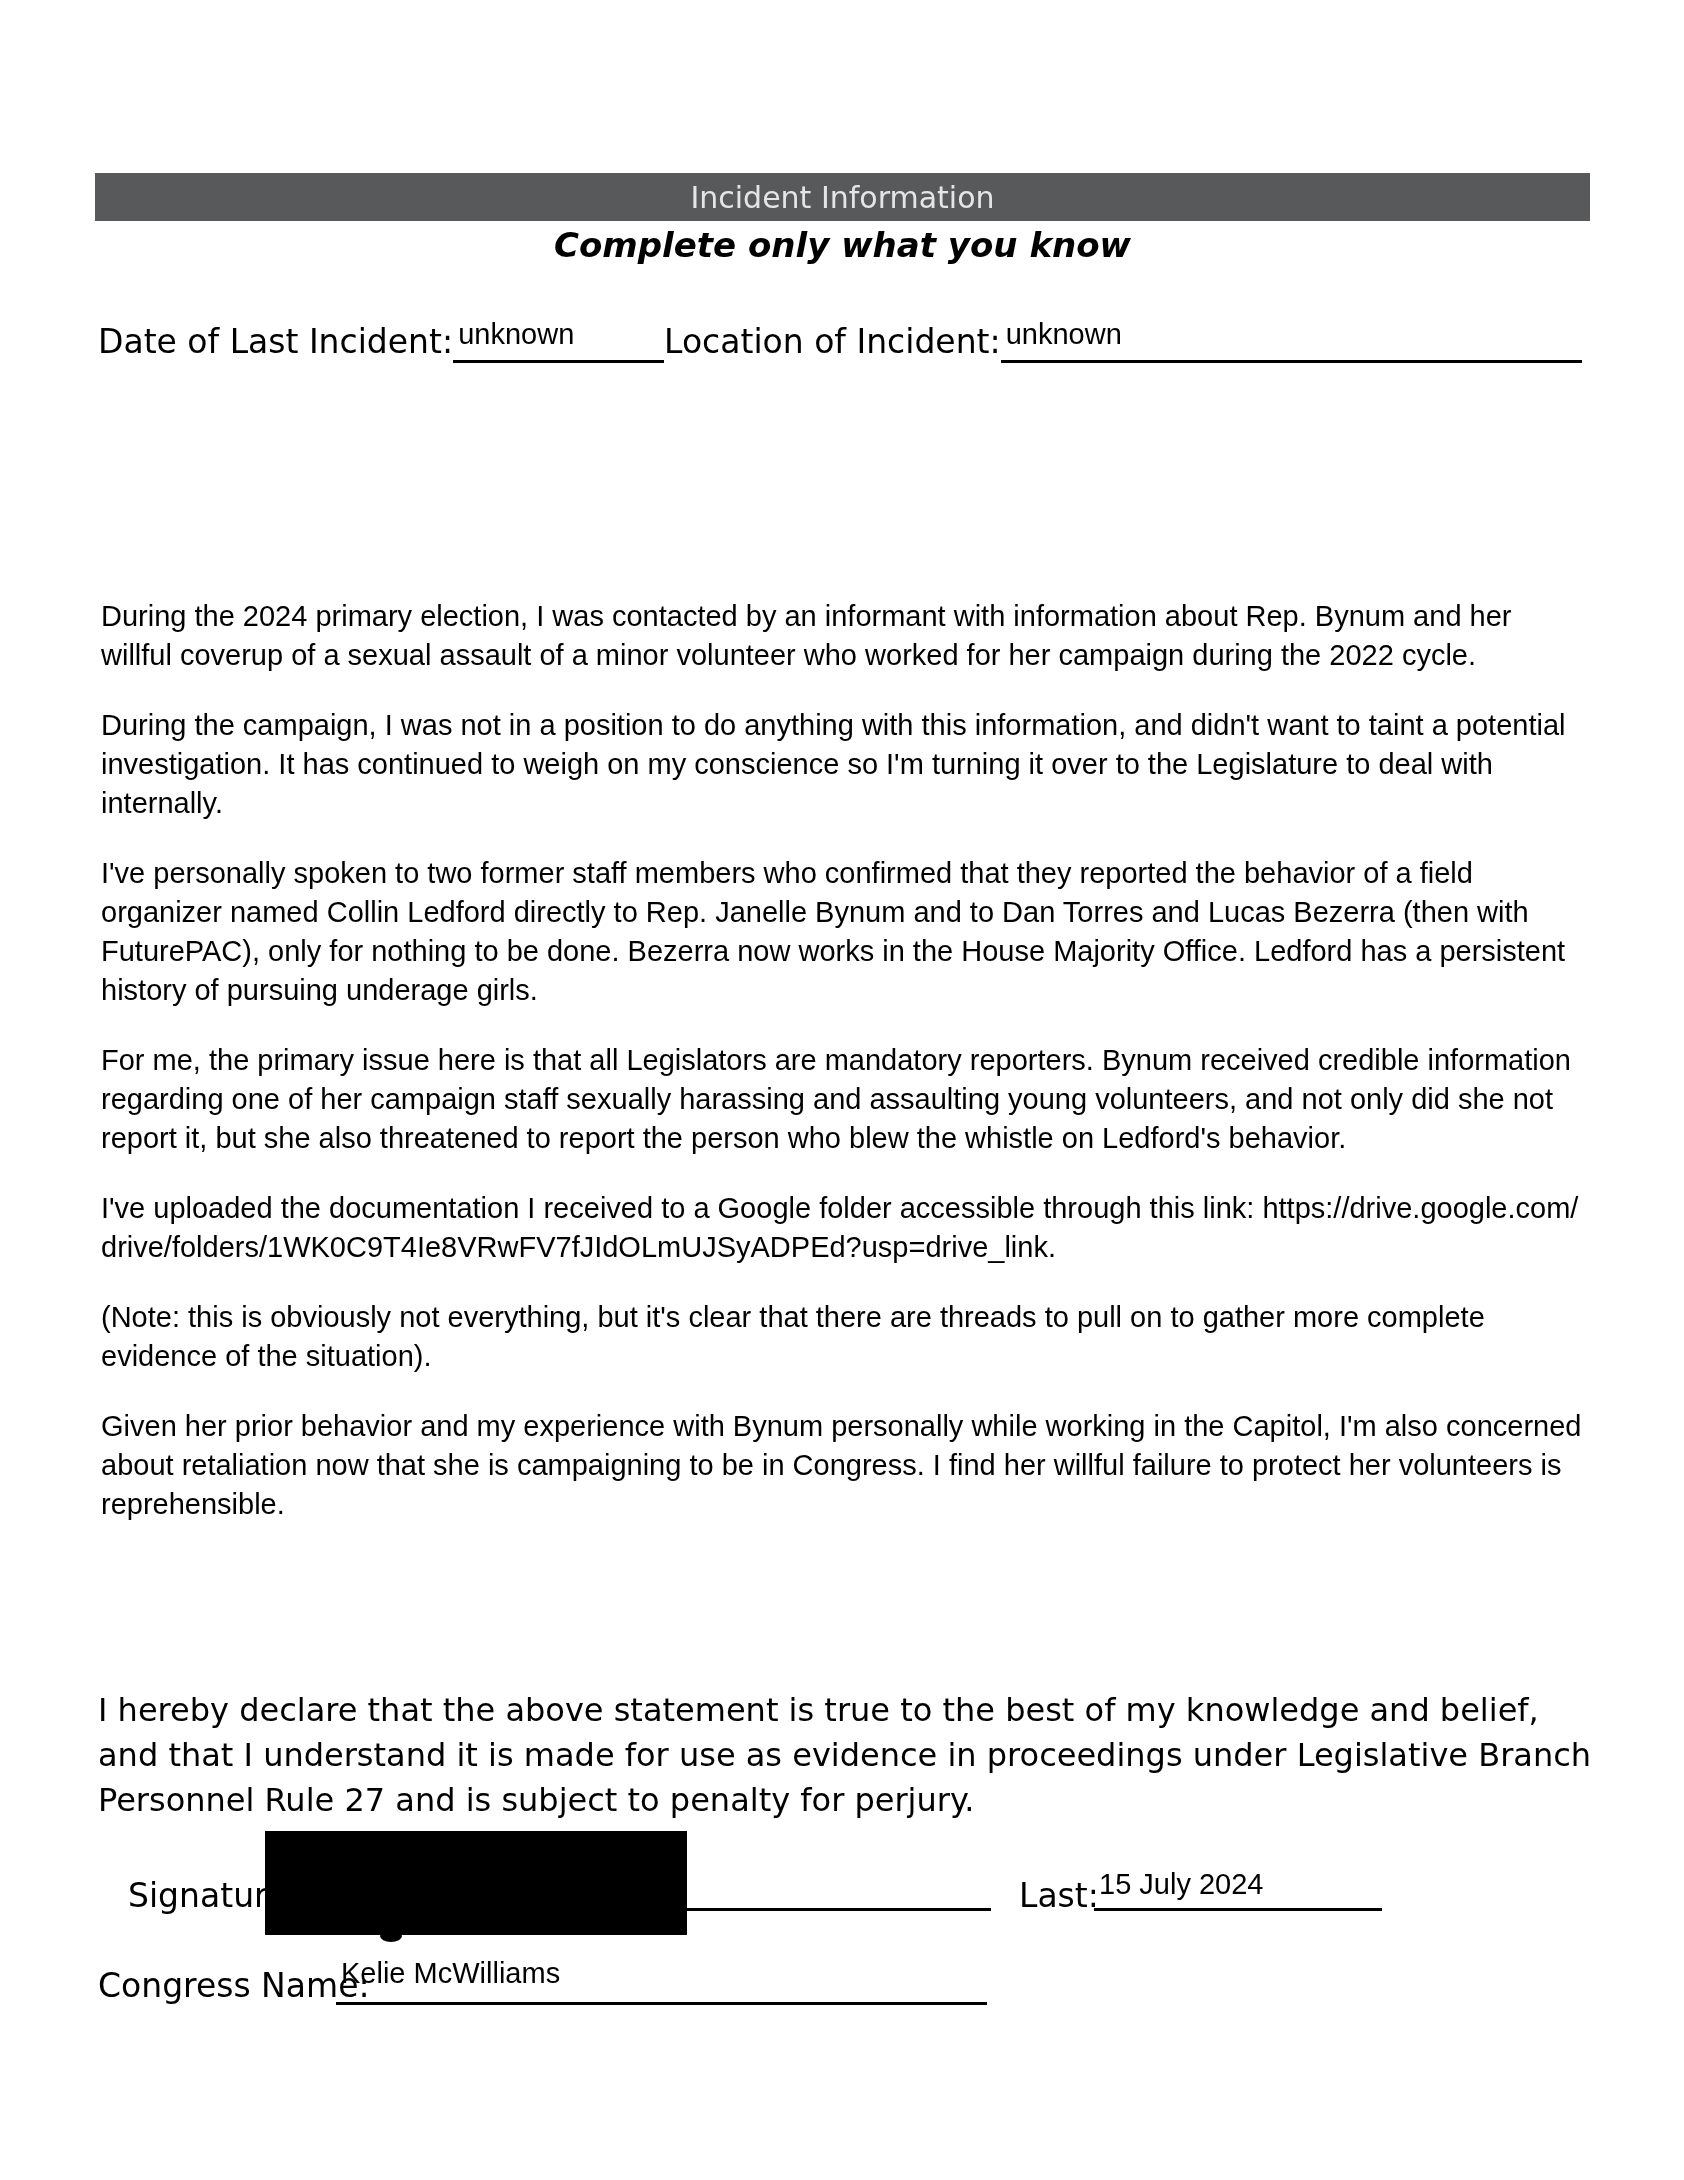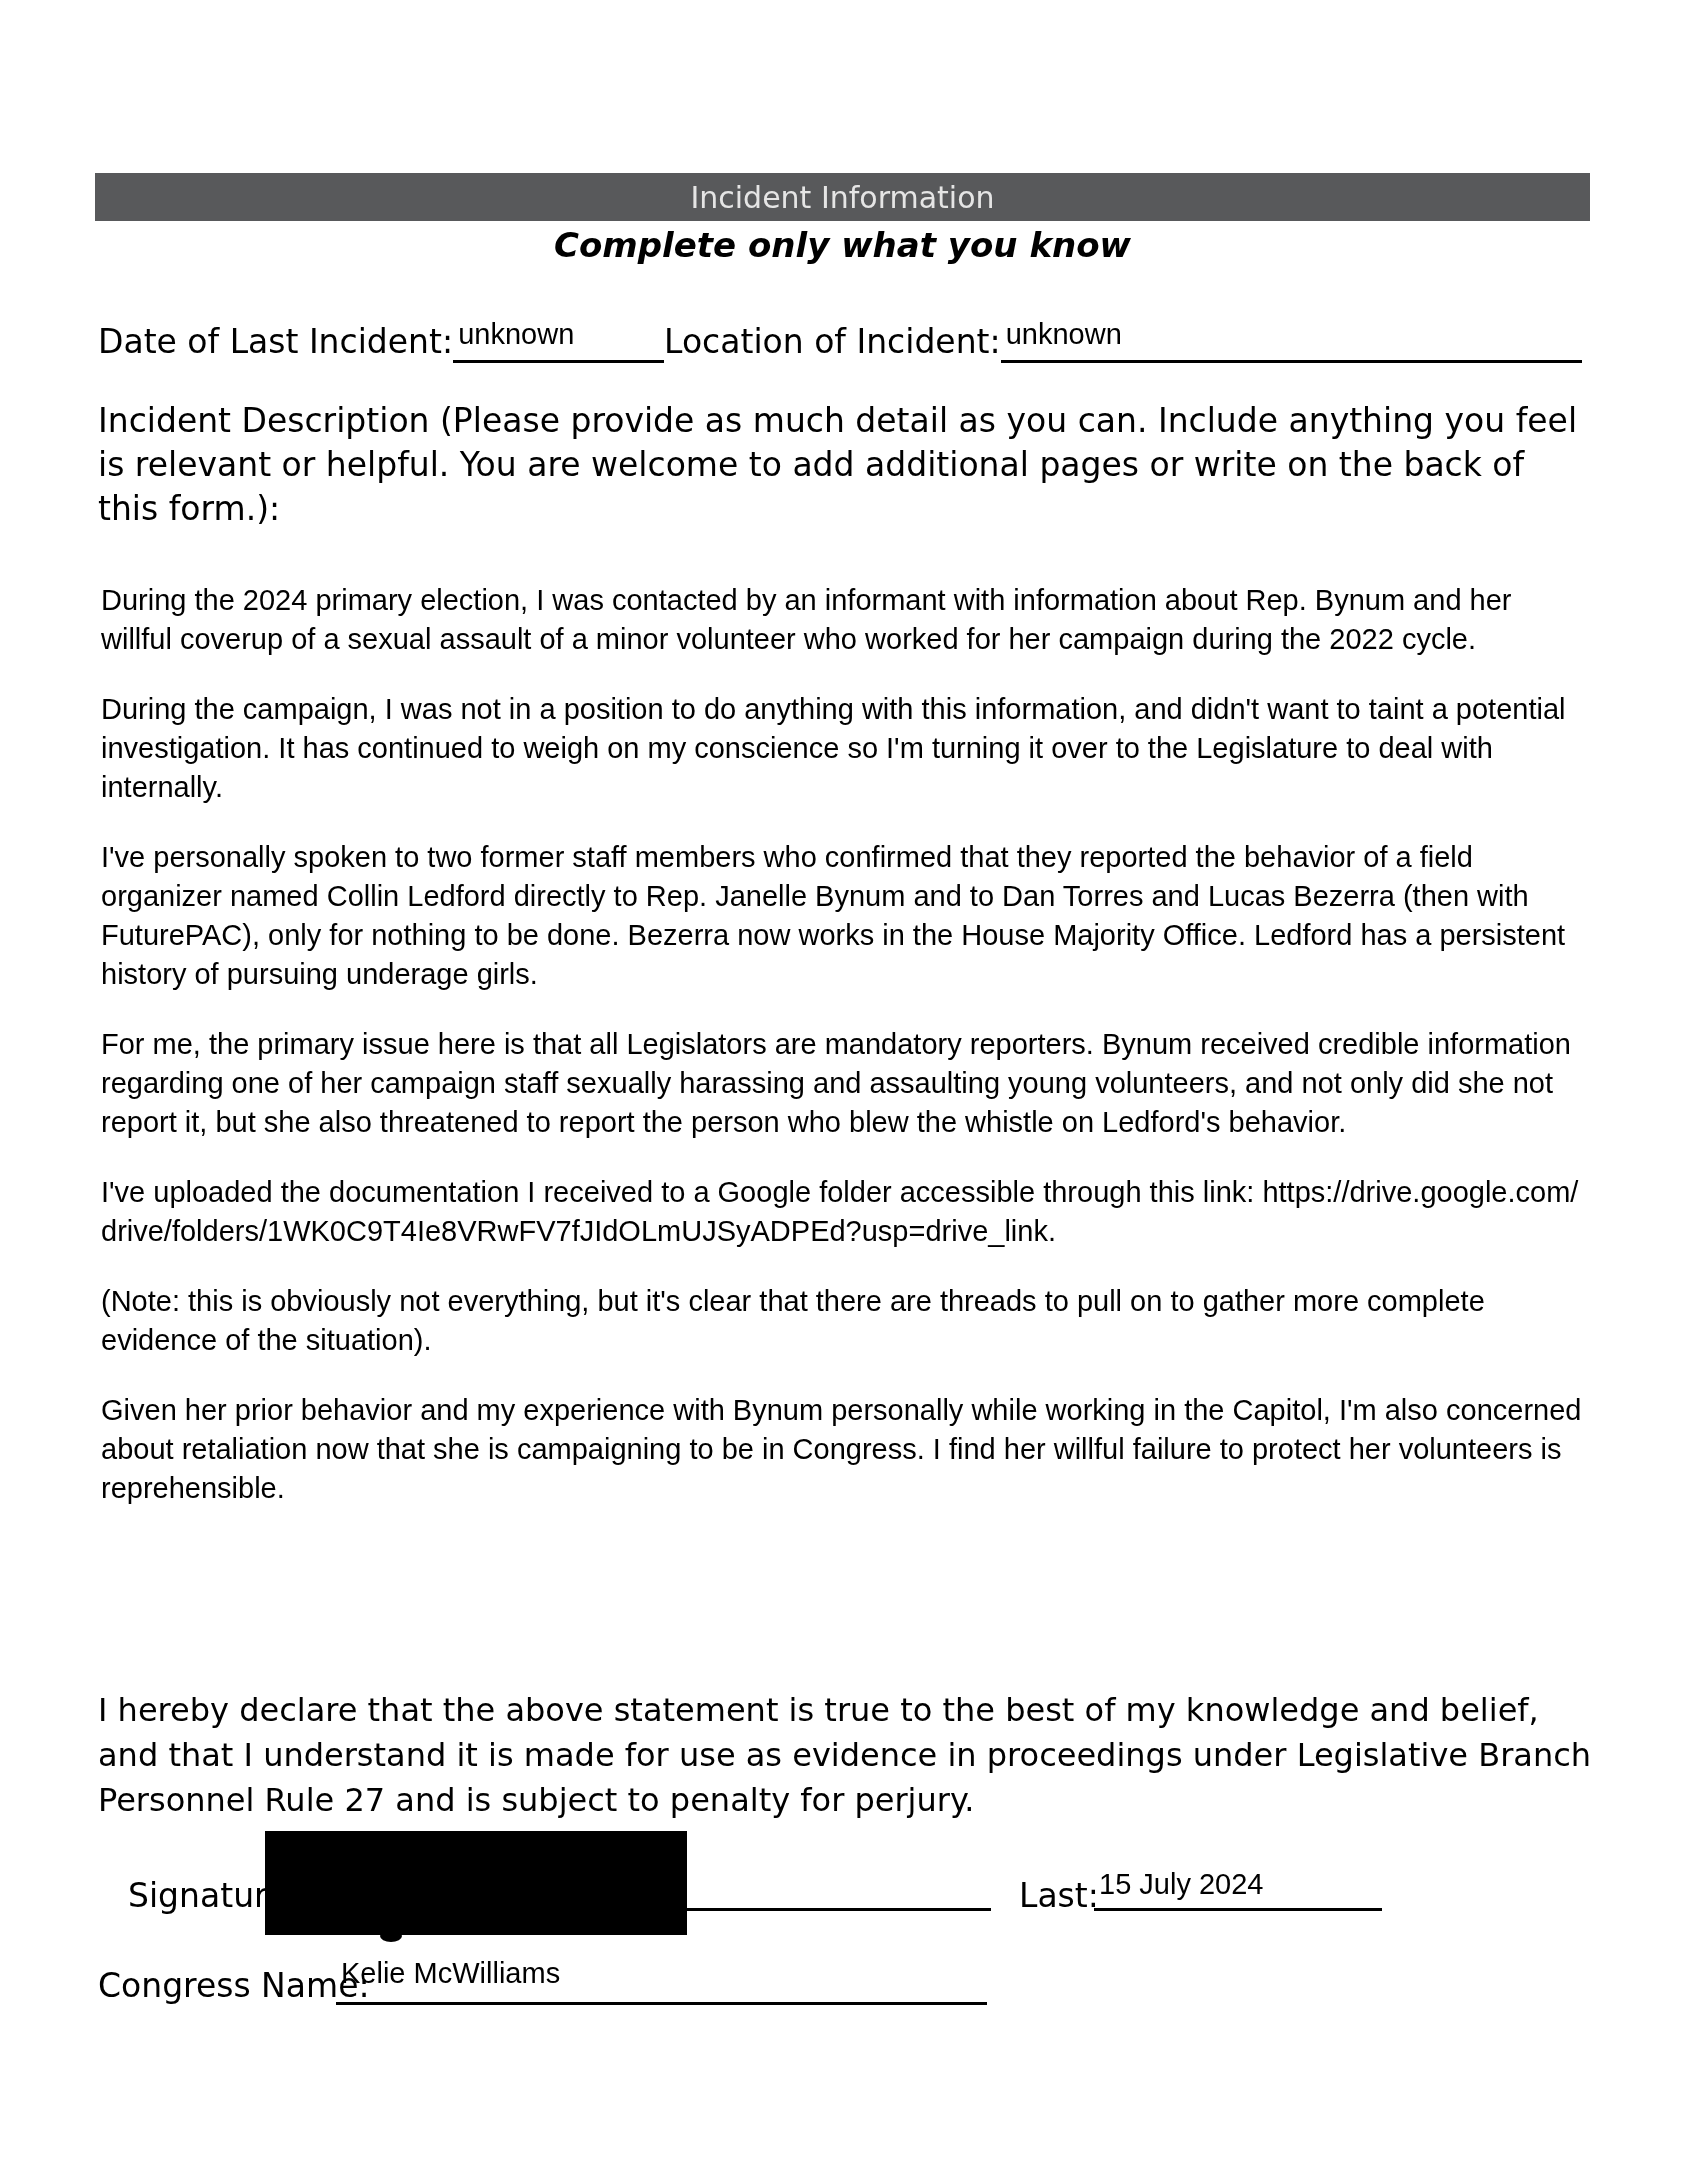--- a/index.html
+++ b/index.html
@@ -41,21 +41,21 @@
   .desc-label {
     position:absolute; left:98px; top:399px; width:1496px;
     font-size:33px; line-height:44px;
     font-family:"DejaVu Sans", sans-serif;
   }
   .body-text {
     position:absolute; left:101px; top:581px; width:1484px;
     font-family:"Liberation Sans", sans-serif;
     font-size:29px; line-height:39px;
   }
-  .body-text p { margin:0 0 31px 0; }
+  .body-text p { margin:16px 0 31px 0; }
   .url { word-break:break-all; }
   .declaration {
     position:absolute; left:98px; top:1688px; width:1501px;
     font-size:32px; line-height:45px;
     font-family:"DejaVu Sans", sans-serif;
   }
   .abs { position:absolute; }
   .sig-label     { left:98px;  top:1874px;margin-left:30px; }
   .redaction-box { position:absolute; left:265px; top:1831px; width:422px; height:104px; background:#000; }
   .sig-remnant   { position:absolute; left:380px; top:1930px; width:22px; height:12px; background:#000; border-radius:50%; }
@@ -83,21 +83,20 @@
     <span class="field-label">Date of Last Incident:</span>
     <span class="fill fill-date">
         <span class="fill-value">unknown</span>
       </span>
     <span class="field-label label2">Location of Incident:</span>
     <span class="fill fill-loc">
         <span class="fill-value">unknown</span>
       </span>
   </div>
 
-  <div class="desc-label">Incident Description (Please provide as much detail as you can. Include anything you feel is relevant or helpful. You are welcome to add additional pages or write on the back of this form.):</div>
 
   <div class="body-text">
     <p>During the 2024 primary election, I was contacted by an informant with information about Rep. Bynum and her willful coverup of a sexual assault of a minor volunteer who worked for her campaign during the 2022 cycle.</p>
     <p>During the campaign, I was not in a position to do anything with this information, and didn't want to taint a potential investigation. It has continued to weigh on my conscience so I'm turning it over to the Legislature to deal with internally.</p>
     <p>I've personally spoken to two former staff members who confirmed that they reported the behavior of a field organizer named Collin Ledford directly to Rep. Janelle Bynum and to Dan Torres and Lucas Bezerra (then with FuturePAC), only for nothing to be done. Bezerra now works in the House Majority Office. Ledford has a persistent history of pursuing underage girls.</p>
     <p>For me, the primary issue here is that all Legislators are mandatory reporters. Bynum received credible information regarding one of her campaign staff sexually harassing and assaulting young volunteers, and not only did she not report it, but she also threatened to report the person who blew the whistle on Ledford's behavior.</p>
     <p>
       <span>I've uploaded the documentation I received to a Google folder accessible through this link:</span>
       <span class="url">https://drive.google.com/drive/folders/1WK0C9T4Ie8VRwFV7fJIdOLmUJSyADPEd?usp=drive_link</span><span>.</span>
     </p>

